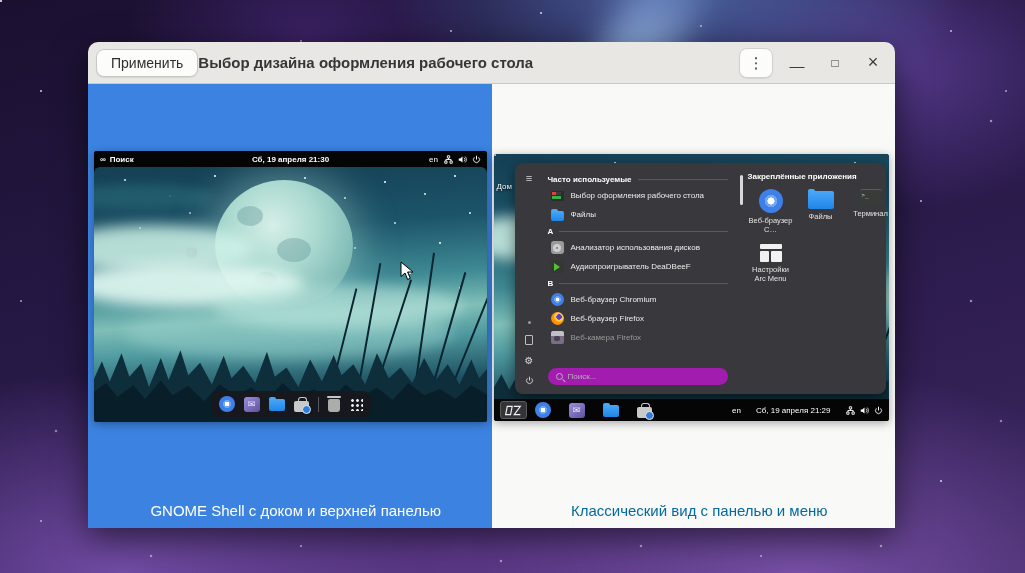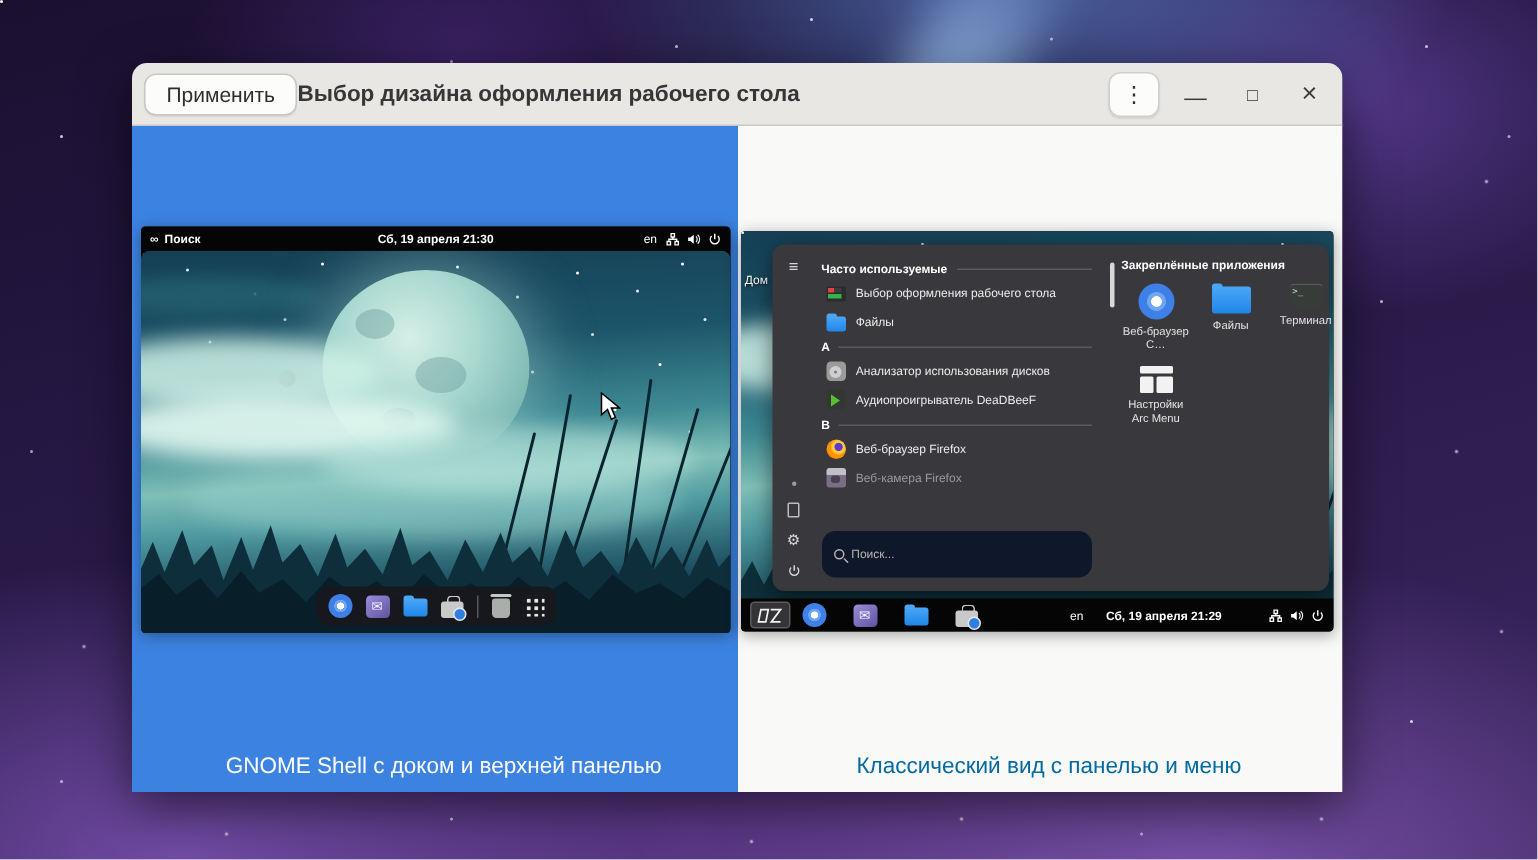--- a/index.html
+++ b/index.html
@@ -166,41 +166,41 @@
   .m-side .sideic { margin-top:11px; display:flex; align-items:center; justify-content:center; }
   .dot-ic { width:3px; height:3px; border-radius:50%; background:#9a9a9a; }
   .doc-ic { width:8px; height:10px; border:1px solid #bdbdbd; border-radius:1px; }
   .m-apps { width:194px; flex:0 0 auto; padding:9px 10px 9px 4px; display:flex; flex-direction:column; }
   .m-sec-h { display:flex; align-items:center; margin:3px 0 2px; }
   .m-sec-h b { font-size:8px; color:#fff; white-space:nowrap; }
   .m-sec-h .rule { flex:1; height:1px; background:#5a5a5f; margin-left:6px; }
   .m-item { display:flex; align-items:center; gap:7px; height:19px; padding-left:3px; }
   .m-item span.lbl { font-size:8px; color:#ececec; white-space:nowrap; }
   .m-item.dim span.lbl { color:#9a9a9a; }
-  .m-search { margin-top:7px; height:31px; border-radius:9px; background:#0f172a;
+  .m-search { margin-top:7px; height:17px; border-radius:9px; background:#a21caf;
     display:flex; align-items:center; gap:5px; padding:0 8px; }
   .m-search .mag { width:7px; height:7px; border:1.3px solid #b5b5b5; border-radius:50%; position:relative; flex:0 0 auto; }
   .m-search .mag::after { content:""; position:absolute; left:5.5px; top:5.5px; width:3.5px; height:1.3px;
     background:#b5b5b5; transform:rotate(45deg); border-radius:1px; }
   .m-search span { font-size:8px; color:#b5b5b5; }
   .m-pinned { flex:1; padding:9px 6px 6px 10px; position:relative; }
   .m-pinned .scrollbar { position:absolute; left:2px; top:12px; width:3px; height:30px; background:#d8d8d8; border-radius:2px; }
   .m-pin-h { font-size:8px; color:#fff; font-weight:bold; margin-bottom:8px; white-space:nowrap; }
   .pin-grid { display:grid; grid-template-columns:repeat(3, 46px); column-gap:4px; row-gap:10px; }
   .pin-item { display:flex; flex-direction:column; align-items:center; gap:3px; }
   .pin-item .plbl { font-size:7.5px; color:#e4e4e4; text-align:center; line-height:1.2; }
 
   .taskbar { position:absolute; left:0; right:0; bottom:0; height:22px; background:#050505;
     display:flex; align-items:center; padding:0 6px; gap:0; z-index:5; }
   .arc-btn { width:27px; height:18px; border-radius:3px; background:#343438; border:1px solid #5c5c5c;
     display:flex; align-items:center; justify-content:center; margin-right:8px; }
   .tk-ic { margin-right:18px; display:flex; align-items:center; }
   .tk-right { margin-left:auto; display:flex; align-items:center; gap:7px; color:#fff; }
   .tk-right .kb { font-size:8px; }
-  .tk-right .clk { font-size:8px; font-weight:bold; margin-left:8px; margin-right:24px; }
+  .tk-right .clk { font-size:8px; font-weight:normal; margin-left:8px; margin-right:8px; }
 </style>
 </head>
 <body>
 
 <div class="screen">
   <div class="bg-streak"></div>
   <div class="bg-stars"></div>
 
   <div class="window">
 
@@ -350,20 +350,24 @@
               <div class="m-item">
                 <span class="i-play"></span>
                 <span class="lbl">Аудиопроигрыватель DeaDBeeF</span>
               </div>
 
               <div class="m-sec-h">
                   <b>В</b>
                   <span class="rule"></span>
                 </div>
               <div class="m-item">
+                <span class="i-chromium small"></span>
+                <span class="lbl">Веб-браузер Chromium</span>
+              </div>
+              <div class="m-item">
                 <span class="i-firefox"></span>
                 <span class="lbl">Веб-браузер Firefox</span>
               </div>
               <div class="m-item dim">
                 <span class="i-cheese"></span>
                 <span class="lbl">Веб-камера Firefox</span>
               </div>
 
               <div style="flex:1;"></div>
               <div class="m-search">

